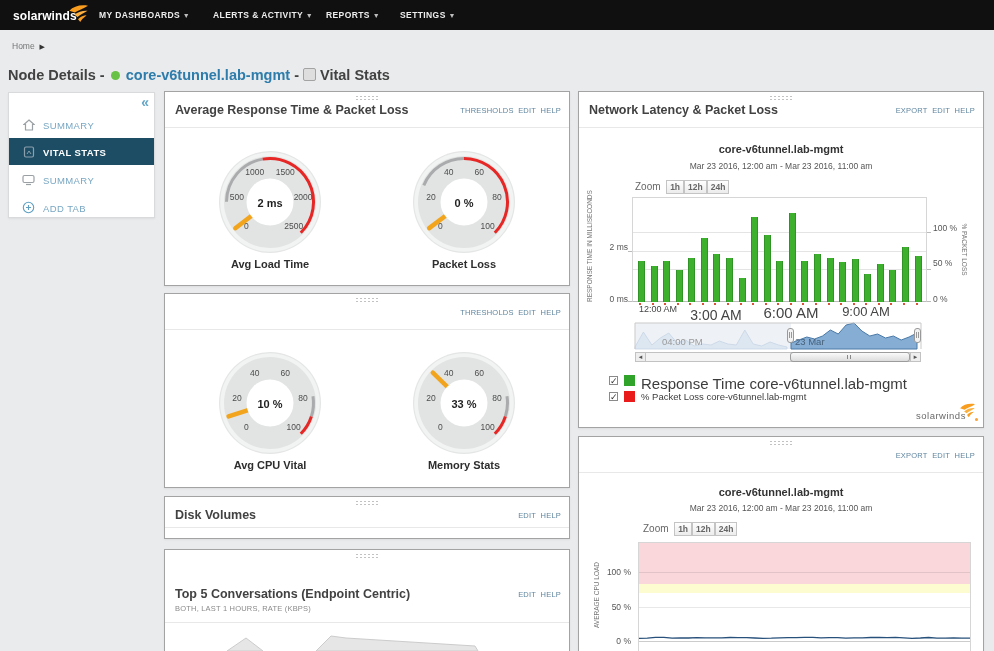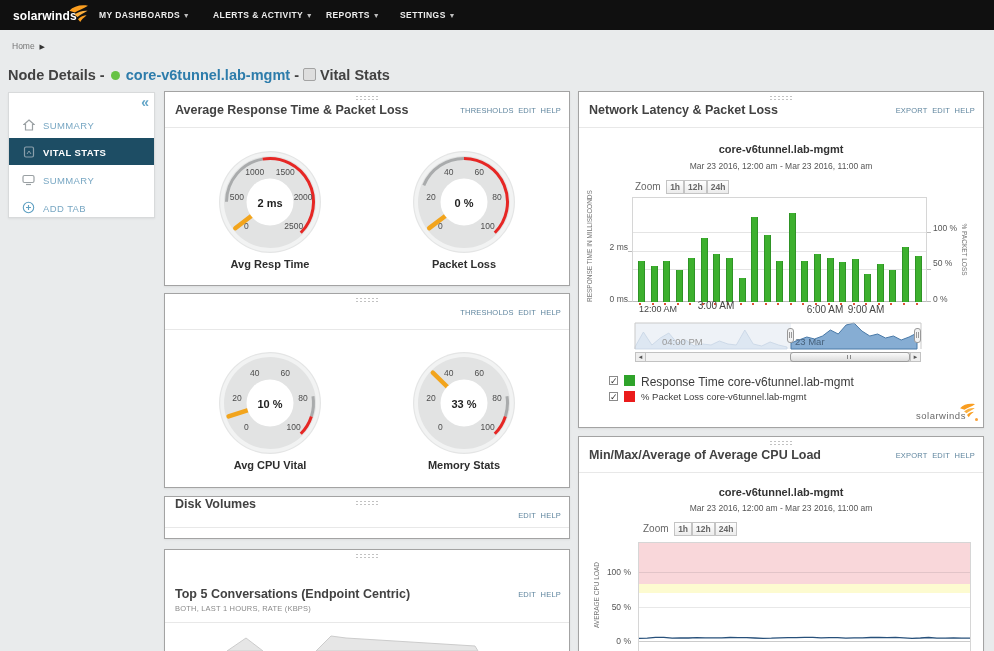--- a/index.html
+++ b/index.html
@@ -82,21 +82,21 @@
       <text x="32.3" y="79.7" font-size="8.5" fill="#4d4d4d" text-anchor="middle" dominant-baseline="central" font-family="Liberation Sans, sans-serif">0</text>
       <text x="22.9" y="50.8" font-size="8.5" fill="#4d4d4d" text-anchor="middle" dominant-baseline="central" font-family="Liberation Sans, sans-serif">20</text>
       <text x="40.8" y="26.2" font-size="8.5" fill="#4d4d4d" text-anchor="middle" dominant-baseline="central" font-family="Liberation Sans, sans-serif">40</text>
       <text x="71.2" y="26.2" font-size="8.5" fill="#4d4d4d" text-anchor="middle" dominant-baseline="central" font-family="Liberation Sans, sans-serif">60</text>
       <text x="89.1" y="50.8" font-size="8.5" fill="#4d4d4d" text-anchor="middle" dominant-baseline="central" font-family="Liberation Sans, sans-serif">80</text>
       <text x="79.7" y="79.7" font-size="8.5" fill="#4d4d4d" text-anchor="middle" dominant-baseline="central" font-family="Liberation Sans, sans-serif">100</text>
       <line x1="37.6" y1="69.8" x2="21.2" y2="82.1" stroke="#f2a41c" stroke-width="4.5" stroke-linecap="round"></line>
       <circle cx="56" cy="56" r="23.5" fill="#ffffff"></circle>
       <text x="56" y="57" font-size="11" font-weight="bold" fill="#1f1f1f" text-anchor="middle" dominant-baseline="central" font-family="Liberation Sans, sans-serif">0 %</text>
     </svg>
-    <div class="glabel" style="left:200px;top:258px;">Avg Resp Time</div>
+    <div class="glabel" style="left:200px;top:258px;">Avg Load Time</div>
     <div class="glabel" style="left:394px;top:258px;">Packet Loss</div>
     <div class="panel" style="left:164px;top:293px;width:406px;height:195px;">
       <div class="dots"></div>
       <div class="phead" style="height:35px;">
         <div class="plinks" style="top:14px;">THRESHOLDS&nbsp; EDIT&nbsp; HELP</div>
       </div>
     </div>
     <svg style="position:absolute;left:214px;top:347px" width="112" height="112" viewBox="0 0 112 112">
       <circle cx="56" cy="56" r="51" fill="#e4e5e5"></circle>
       <circle cx="56" cy="56" r="49.8" fill="#f2f3f3"></circle>
@@ -127,21 +127,21 @@
       <text x="79.7" y="79.7" font-size="8.5" fill="#4d4d4d" text-anchor="middle" dominant-baseline="central" font-family="Liberation Sans, sans-serif">100</text>
       <line x1="39.5" y1="40.0" x2="24.8" y2="25.7" stroke="#f2a41c" stroke-width="4.5" stroke-linecap="round"></line>
       <circle cx="56" cy="56" r="23.5" fill="#ffffff"></circle>
       <text x="56" y="57" font-size="11" font-weight="bold" fill="#1f1f1f" text-anchor="middle" dominant-baseline="central" font-family="Liberation Sans, sans-serif">33 %</text>
     </svg>
     <div class="glabel" style="left:200px;top:459px;">Avg CPU Vital</div>
     <div class="glabel" style="left:394px;top:459px;">Memory Stats</div>
     <div class="panel" style="left:164px;top:496px;width:406px;height:43px;">
       <div class="dots"></div>
       <div class="phead" style="height:30px;">
-        <div class="ptitle" style="top:0;">Disk Volumes</div>
+        <div class="ptitle" style="top:11px;">Disk Volumes</div>
         <div class="plinks" style="top:14px;">EDIT&nbsp; HELP</div>
       </div>
     </div>
     <div class="panel" style="left:164px;top:549px;width:406px;height:110px;">
       <div class="dots"></div>
       <div class="phead" style="height:45px;margin-top:27px;">
         <div class="ptitle" style="top:10px;">Top 5 Conversations (Endpoint Centric)</div>
         <div class="plinks" style="top:13px;">EDIT&nbsp; HELP</div>
         <div style="position:absolute;left:10px;top:27px;font-size:7.5px;color:#8a8a8a;letter-spacing:0.2px;">BOTH, LAST 1 HOURS, RATE (KBPS)</div>
       </div>
@@ -216,23 +216,23 @@
     <div style="position:absolute;left:933px;top:258px;font-size:8.5px;color:#555;">50 %</div>
     <div style="position:absolute;left:933px;top:294px;font-size:8.5px;color:#555;">0 %</div>
     <div style="position:absolute;left:927px;top:232px;width:4px;height:1px;background:#bbb;"></div>
     <div style="position:absolute;left:927px;top:269px;width:4px;height:1px;background:#bbb;"></div>
     <div style="position:absolute;left:927px;top:301px;width:4px;height:1px;background:#bbb;"></div>
     <div style="position:absolute;left:628px;top:251px;width:4px;height:1px;background:#bbb;"></div>
     <div style="position:absolute;left:628px;top:301px;width:4px;height:1px;background:#bbb;"></div>
     <div style="position:absolute;left:586px;top:302px;width:105px;text-align:center;font-size:6.5px;color:#777;transform-origin:0 0;transform:rotate(-90deg);white-space:nowrap;">RESPONSE TIME IN MILLISECONDS</div>
     <div style="position:absolute;left:968px;top:197px;width:105px;text-align:center;font-size:6.5px;color:#777;transform-origin:0 0;transform:rotate(90deg);white-space:nowrap;">% PACKET LOSS</div>
     <div style="position:absolute;left:628px;top:304px;width:60px;text-align:center;font-size:9px;color:#444;">12:00 AM</div>
-    <div style="position:absolute;left:686px;top:300px;width:60px;text-align:center;font-size:10px;color:#444;">3:00 AM</div>
-    <div style="position:absolute;left:795px;top:304px;width:60px;text-align:center;font-size:10px;color:#444;">6:00 AM</div>
-    <div style="position:absolute;left:836px;top:304px;width:60px;text-align:center;font-size:10px;color:#444;">9:00 AM</div>
+    <div style="position:absolute;left:686px;top:307px;width:60px;text-align:center;font-size:14px;color:#444;">3:00 AM</div>
+    <div style="position:absolute;left:761px;top:304px;width:60px;text-align:center;font-size:15px;color:#444;">6:00 AM</div>
+    <div style="position:absolute;left:836px;top:304px;width:60px;text-align:center;font-size:13px;color:#444;">9:00 AM</div>
     <svg style="position:absolute;left:0;top:0;pointer-events:none" width="994" height="651" viewBox="0 0 994 651">
       <rect x="635" y="323" width="286" height="26" fill="#ffffff"></rect>
       <rect x="635" y="323" width="156" height="26" fill="#eef2f7"></rect>
       <path d="M635.0,349.0 L635.0,347.0 L643.4,332.0 L651.9,345.0 L660.3,338.0 L668.8,333.0 L677.2,343.0 L685.7,340.0 L694.1,346.0 L702.6,344.0 L711.0,345.0 L719.4,341.0 L727.9,344.0 L736.3,345.0 L744.8,330.0 L753.2,344.0 L761.7,346.0 L770.1,342.0 L778.6,345.0 L787.0,347.0 L787.0,349.0 Z" fill="#dde7f2" stroke="#c6d4e4" stroke-width="0.8"></path>
       <path d="M791.0,349.0 L791.0,343.0 L798.9,340.0 L806.8,337.0 L814.6,339.0 L822.5,336.0 L830.4,330.0 L838.2,334.0 L846.1,325.0 L854.0,323.0 L861.9,331.0 L869.8,336.0 L877.6,334.0 L885.5,338.0 L893.4,336.0 L901.2,340.0 L909.1,337.0 L917.0,333.0 L917.0,349.0 Z" fill="#86add3" stroke="#4a7aa8" stroke-width="1"></path>
       <path d="M635,349 L635,323 L921,323 L921,349" fill="none" stroke="#c9c9c9" stroke-width="1"></path>
     </svg>
     <div style="position:absolute;left:662px;top:336px;font-size:9.5px;color:#999;">04:00 PM</div>
     <div style="position:absolute;left:795px;top:336px;font-size:9.5px;color:#46607a;">23 Mar</div>
     <div style="position:absolute;left:787px;top:328px;width:7px;height:15px;background:#f2f2f2;border:1px solid #999;border-radius:3px;box-sizing:border-box;"></div>
@@ -242,35 +242,34 @@
     <div style="position:absolute;left:916px;top:332px;width:1px;height:6px;background:#999;"></div>
     <div style="position:absolute;left:918px;top:332px;width:1px;height:6px;background:#999;"></div>
     <div style="position:absolute;left:635px;top:352px;width:286px;height:10px;background:#f4f4f4;border:1px solid #c2c2c2;box-sizing:border-box;"></div>
     <div style="position:absolute;left:635px;top:352px;width:11px;height:10px;background:#eee;border:1px solid #c2c2c2;box-sizing:border-box;font-size:6px;color:#555;text-align:center;line-height:9px;">◄</div>
     <div style="position:absolute;left:910px;top:352px;width:11px;height:10px;background:#eee;border:1px solid #c2c2c2;box-sizing:border-box;font-size:6px;color:#555;text-align:center;line-height:9px;">►</div>
     <div style="position:absolute;left:790px;top:352px;width:120px;height:10px;background:linear-gradient(#fafafa,#dcdcdc);border:1px solid #9c9c9c;border-radius:3px;box-sizing:border-box;"></div>
     <div style="position:absolute;left:847px;top:355px;width:1px;height:4px;background:#888;"></div>
     <div style="position:absolute;left:850px;top:355px;width:1px;height:4px;background:#888;"></div>
     <div style="position:absolute;left:609px;top:376px;width:9px;height:9px;border:1px solid #8a8a8a;background:#fff;box-sizing:border-box;font-size:9px;line-height:8px;color:#333;">✓</div>
     <div style="position:absolute;left:624px;top:375px;width:11px;height:11px;background:#2fa32a;"></div>
-    <div style="position:absolute;left:641px;top:375px;font-size:12px;color:#3c3c3c;">Response Time core-v6tunnel.lab-mgmt</div>
+    <div style="position:absolute;left:641px;top:375px;font-size:15px;color:#3c3c3c;">Response Time core-v6tunnel.lab-mgmt</div>
     <div style="position:absolute;left:609px;top:392px;width:9px;height:9px;border:1px solid #8a8a8a;background:#fff;box-sizing:border-box;font-size:9px;line-height:8px;color:#333;">✓</div>
     <div style="position:absolute;left:624px;top:391px;width:11px;height:11px;background:#ea1b1b;"></div>
     <div style="position:absolute;left:641px;top:391px;font-size:9.5px;color:#3c3c3c;">% Packet Loss core-v6tunnel.lab-mgmt</div>
     <div style="position:absolute;left:916px;top:410px;font-size:9.5px;color:#6a6a6a;letter-spacing:0.5px;">solarwinds</div>
     <div style="position:absolute;left:975px;top:418px;width:3px;height:3px;border-radius:50%;background:#f9a13a;"></div>
     <svg style="position:absolute;left:959px;top:402px" width="16" height="16" viewBox="0 0 22 22">
  <path d="M1.5,8.5 C6,3.5 14,1.5 22,3 C17,6.5 11,8 7.5,10.5 Z" fill="#f99d1f"></path>
  <path d="M7,13 C11,9.5 17,8 21.5,8.5 C17,11.5 13,13 10.5,15.5 Z" fill="#fbb040"></path>
  <path d="M11,18 C13.5,15 17.5,13.5 20.5,13.5 C17,16.5 14.5,18.5 13.5,21 Z" fill="#f99d1f"></path>
 </svg>
     <div class="panel" style="left:578px;top:436px;width:406px;height:225px;">
       <div class="dots"></div>
       <div class="phead" style="height:35px;">
-        <div class="ptitle" style="top:11px;">Min/Max/Average of Average CPU Load</div>
         <div class="plinks" style="top:14px;">EXPORT&nbsp; EDIT&nbsp; HELP</div>
       </div>
     </div>
     <div style="position:absolute;left:578px;top:486px;width:406px;text-align:center;font-size:11px;font-weight:bold;color:#333;">core-v6tunnel.lab-mgmt</div>
     <div style="position:absolute;left:578px;top:503px;width:406px;text-align:center;font-size:8.5px;color:#555;">Mar 23 2016, 12:00 am - Mar 23 2016, 11:00 am</div>
     <div style="position:absolute;left:643px;top:522px;font-size:10px;color:#666;">Zoom&nbsp; <span class="zoombtn">1h</span><span class="zoombtn">12h</span><span class="zoombtn">24h</span></div>
     <div style="position:absolute;left:638px;top:542px;width:333px;height:115px;border:1px solid #d6d6d6;box-sizing:border-box;background:#fff;"></div>
     <div style="position:absolute;left:639px;top:543px;width:331px;height:41px;background:#f9d7da;"></div>
     <div style="position:absolute;left:639px;top:584px;width:331px;height:9px;background:#fdfbd0;"></div>
     <div style="position:absolute;left:639px;top:572px;width:331px;height:1px;background:#e2c4c8;"></div>

